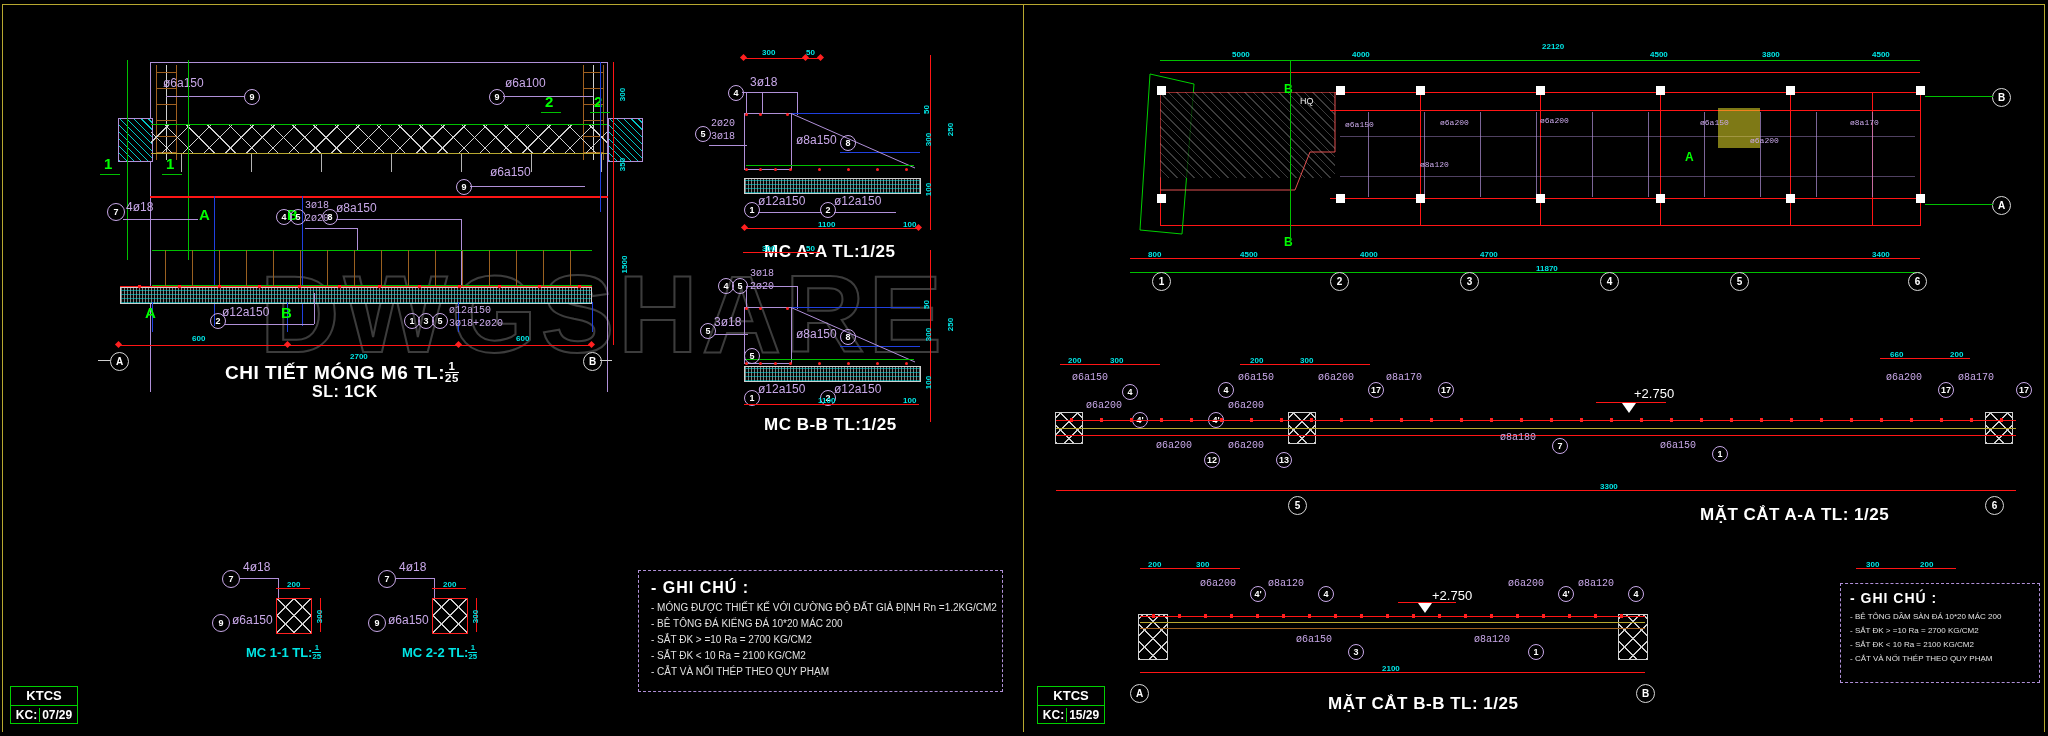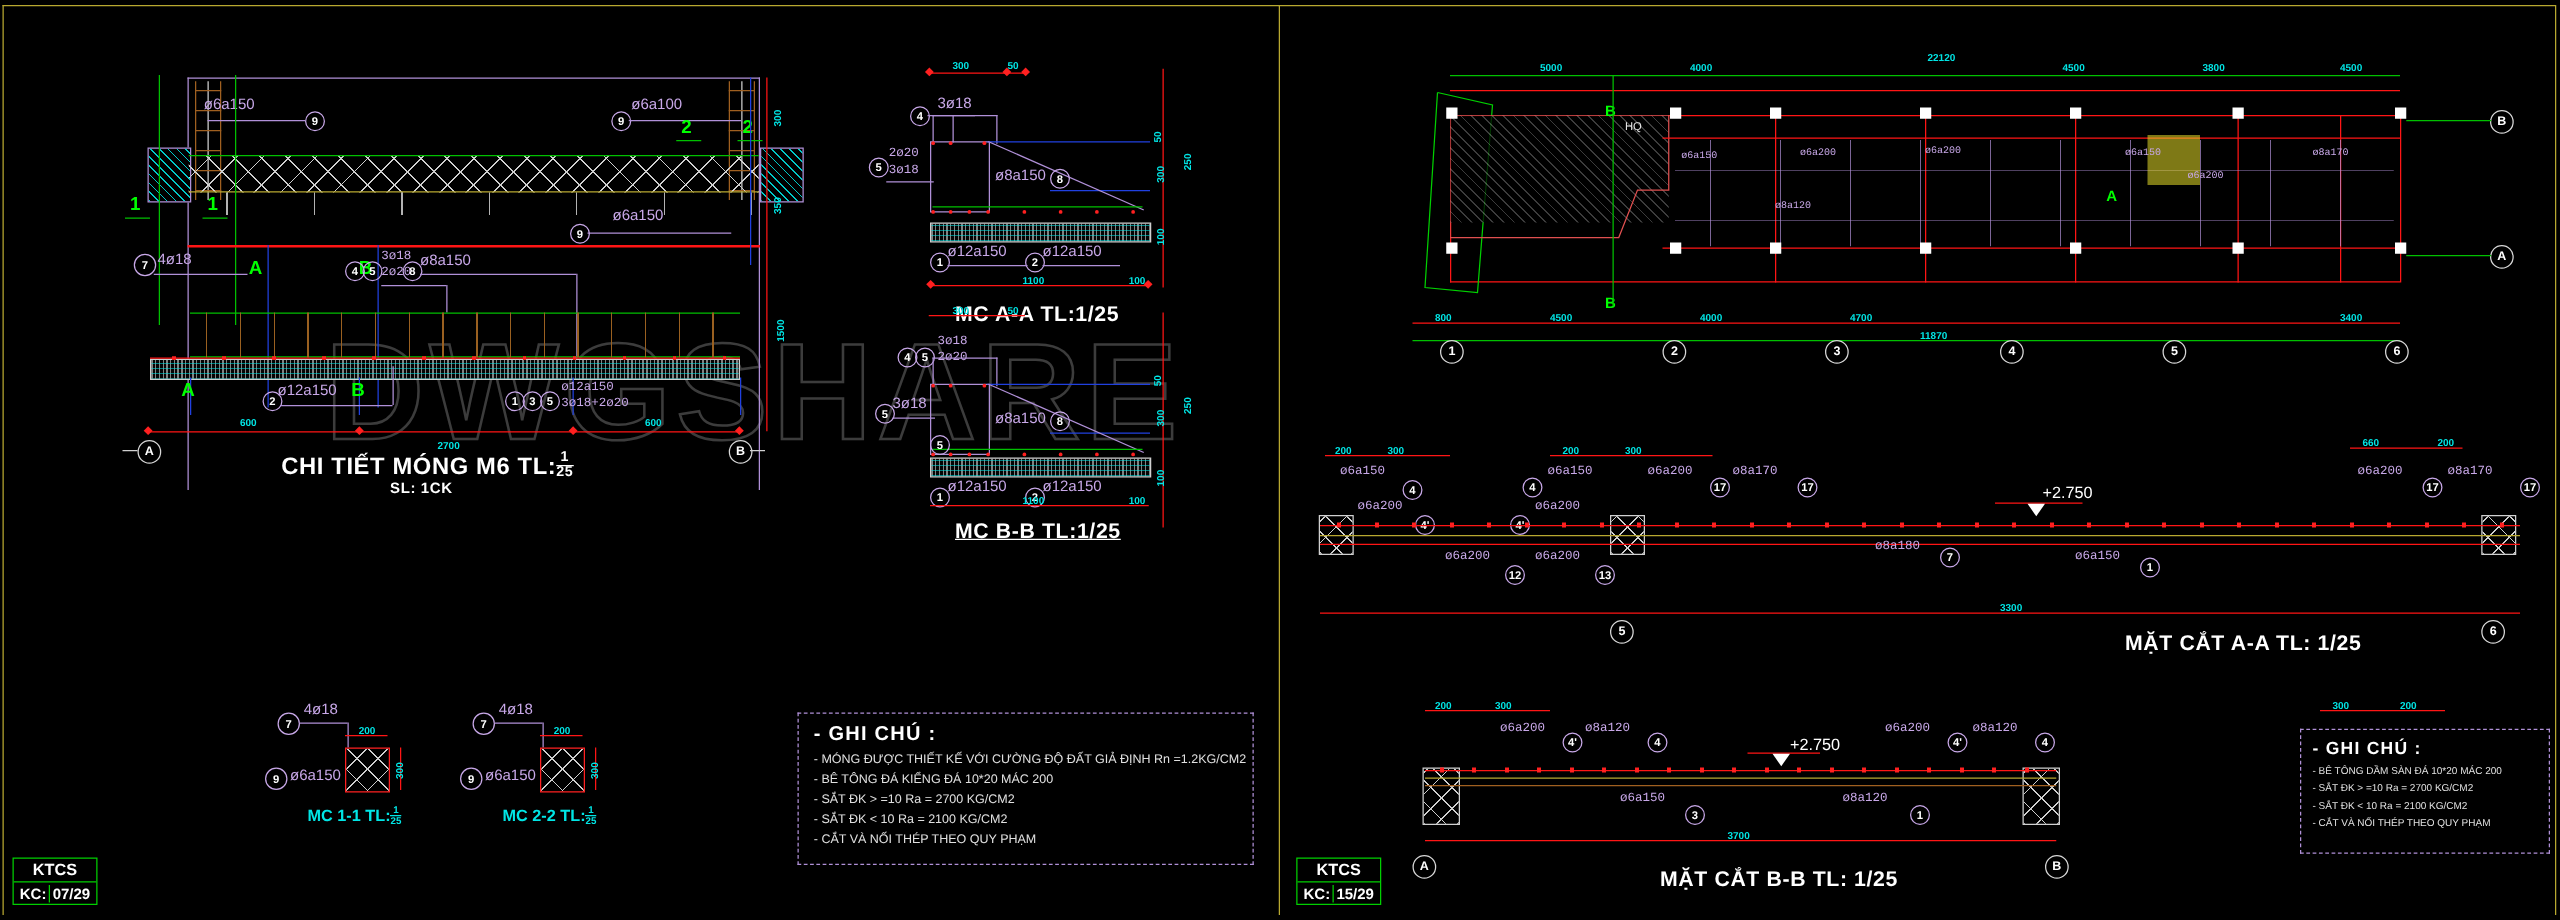--- a/index.html
+++ b/index.html
@@ -222,21 +222,21 @@
 
   <div class="ln v red-l abs" style="left:613px;top:62px;height:283px;"></div>
   <div class="ln v blu-l abs" style="left:600px;top:62px;height:150px;"></div>
   <div class="cyan-sm abs" style="left:616px;top:90px;transform:rotate(-90deg);">300</div>
   <div class="cyan-sm abs" style="left:616px;top:160px;transform:rotate(-90deg);">350</div>
   <div class="cyan-sm abs" style="left:616px;top:260px;transform:rotate(-90deg);">1500</div>
 
   <div class="abs ttl ttl-lg" style="left:225px;top:362px;">
     <span>CHI TIẾT MÓNG M6 TL:</span><span class="frac"><span class="num">1</span><span>25</span></span>
   </div>
-  <div class="abs ttl" style="left:312px;top:383px;font-size:12px;">SL: 1CK</div>
+  <div class="abs ttl" style="left:312px;top:383px;font-size:16px;">SL: 1CK</div>
 
   <div class="ln h red-l abs" style="left:743px;top:58px;width:77px;"></div>
   <div class="tick" style="left:741px;top:55px;"></div>
   <div class="tick" style="left:803px;top:55px;"></div>
   <div class="tick" style="left:818px;top:55px;"></div>
   <div class="cyan-sm abs" style="left:762px;top:48px;">300</div>
   <div class="cyan-sm abs" style="left:806px;top:48px;">50</div>
 
   <div class="bub bub14 abs" style="left:728px;top:85px;">4</div>
   <div class="lav abs" style="left:750px;top:75px;">3ø18</div>
@@ -352,21 +352,21 @@
   <div class="ln h red-l abs" style="left:744px;top:404px;width:175px;"></div>
   <div class="cyan-sm abs" style="left:818px;top:396px;">1100</div>
   <div class="cyan-sm abs" style="left:903px;top:396px;">100</div>
 
   <div class="ln v red-l abs" style="left:930px;top:250px;height:172px;"></div>
   <div class="cyan-sm abs" style="left:922px;top:300px;transform:rotate(-90deg);">50</div>
   <div class="cyan-sm abs" style="left:922px;top:330px;transform:rotate(-90deg);">300</div>
   <div class="cyan-sm abs" style="left:944px;top:320px;transform:rotate(-90deg);">250</div>
   <div class="cyan-sm abs" style="left:922px;top:378px;transform:rotate(-90deg);">100</div>
 
-  <div class="abs ttl ttl-md" style="left:764px;top:415px;text-decoration:underline;">MC B-B TL:1/25</div>
+  <div class="abs ttl ttl-md" style="left:764px;top:415px;">MC B-B TL:1/25</div>
 
   <div class="bub bub16 abs" style="left:222px;top:570px;">7</div>
   <div class="lav abs" style="left:243px;top:560px;">4ø18</div>
   <div class="ln h lav-l abs" style="left:240px;top:578px;width:38px;"></div>
   <div class="ln v lav-l abs" style="left:278px;top:578px;height:22px;"></div>
 
   <div class="bub bub16 abs" style="left:212px;top:614px;">9</div>
   <div class="lav abs" style="left:232px;top:613px;">ø6a150</div>
 
   <div class="abs hatch-x" style="left:276px;top:598px;width:34px;height:34px;border:1px solid #ff2020;"></div>
@@ -591,21 +591,21 @@
   <div class="bub bub14 abs" style="left:1348px;top:644px;">3</div>
   <div class="lav-sm abs" style="left:1474px;top:634px;">ø8a120</div>
   <div class="bub bub14 abs" style="left:1528px;top:644px;">1</div>
 
   <div class="lav-sm abs" style="left:1508px;top:578px;">ø6a200</div>
   <div class="bub bub14 abs" style="left:1558px;top:586px;">4'</div>
   <div class="lav-sm abs" style="left:1578px;top:578px;">ø8a120</div>
   <div class="bub bub14 abs" style="left:1628px;top:586px;">4</div>
 
   <div class="ln h red-l abs" style="left:1140px;top:672px;width:505px;"></div>
-  <div class="cyan-sm abs" style="left:1382px;top:664px;">3700</div>
+  <div class="cyan-sm abs" style="left:1382px;top:664px;">2100</div>
   <div class="axbub" style="left:1130px;top:684px;">A</div>
   <div class="axbub" style="left:1636px;top:684px;">B</div>
 
   <div class="abs ttl ttl-md" style="left:1328px;top:694px;">MẶT CẮT B-B TL: 1/25</div>
 
   <div class="notebox abs" style="left:1840px;top:583px;width:200px;height:100px;padding:6px 9px;">
     <div class="nb-title" style="font-size:14px;">- GHI CHÚ :</div>
     <div class="nb-li" style="font-size:8px;margin-top:6px;">- BÊ TÔNG DẦM SÀN ĐÁ 10*20 MÁC 200</div>
     <div class="nb-li" style="font-size:8px;">- SẮT ĐK &gt; =10     Ra = 2700 KG/CM2</div>
     <div class="nb-li" style="font-size:8px;">- SẮT ĐK &lt; 10    Ra = 2100 KG/CM2</div>

